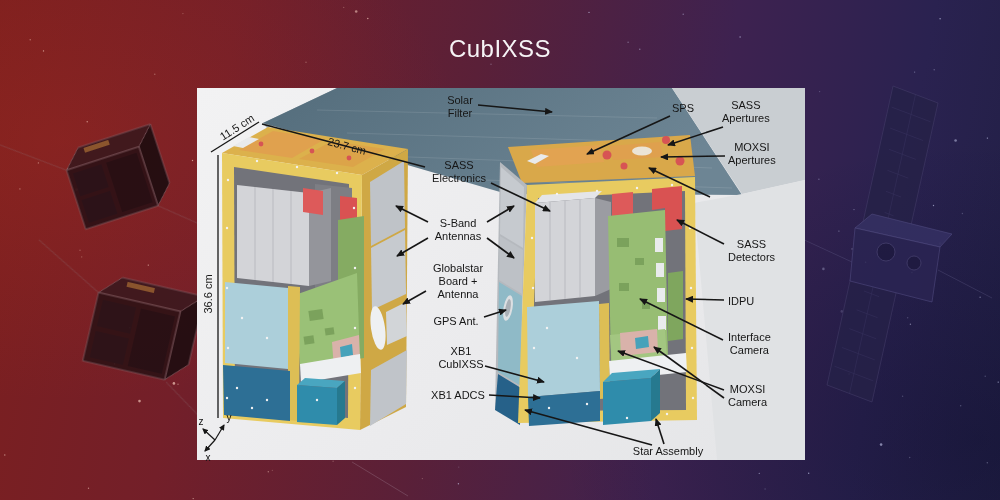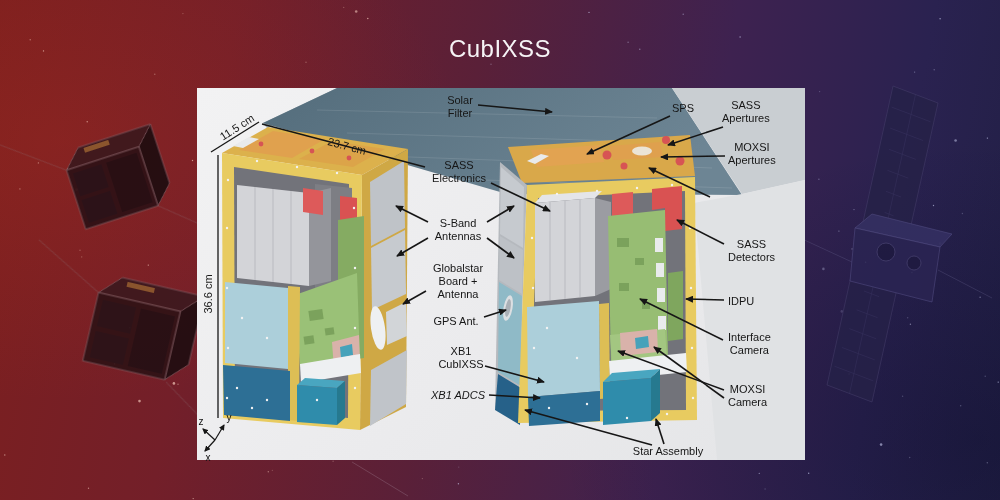--- a/index.html
+++ b/index.html
@@ -478,21 +478,21 @@
           <div>Camera</div>
         </div>
         <div class="callout center" style="left: 264px; top: 270px;">
           <div>XB1</div>
           <div>CubIXSS</div>
         </div>
         <div class="callout left" style="left: 531px; top: 308px;">
           <div>MOXSI</div>
           <div>Camera</div>
         </div>
-        <div class="callout center" style="left: 261px; top: 307px; font-style: italic;">
+        <div class="callout center" style="left: 261px; top: 307px;">
           <div>XB1 ADCS</div>
         </div>
         <div class="callout center" style="left: 471px; top: 363px;">
           <div>Star Assembly</div>
         </div>
         <div class="dim" style="left: 40px; top: 39px; transform: translate(-50%, -50%) rotate(-33deg);">11.5 cm</div>
         <div class="dim" style="left: 150px; top: 58px; transform: translate(-50%, -50%) rotate(15deg);">23.7 cm</div>
         <div class="dim" style="left: 11px; top: 206px; transform: translate(-50%, -50%) rotate(-90deg);">36.6 cm</div>
         <div class="axis-letter" style="left: 4px; top: 334px;">z</div>
         <div class="axis-letter" style="left: 32px; top: 330px;">y</div>

